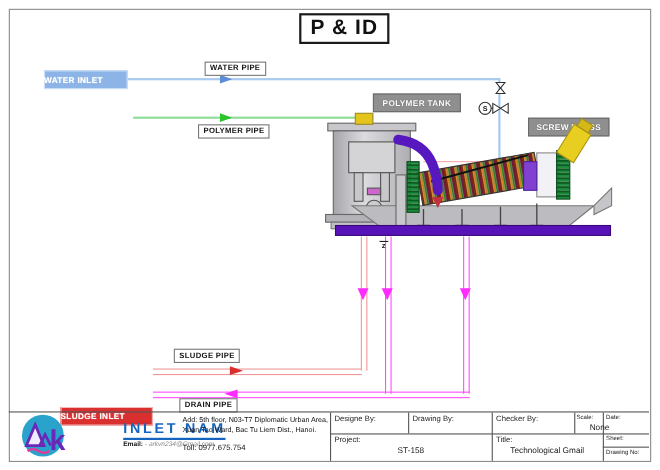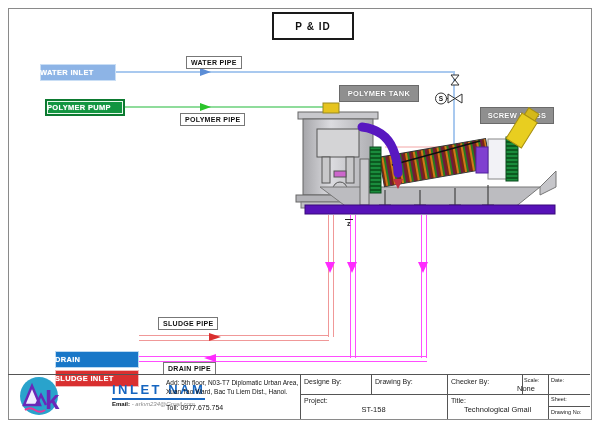--- a/index.html
+++ b/index.html
@@ -1,20 +1,20 @@
 <!DOCTYPE html>
 <html><head>
 <meta charset="utf-8">
 <style>
   html,body{margin:0;padding:0;background:#fff;width:600px;height:427px;overflow:hidden;}
   .page{position:relative;width:600px;height:427px;background:#fff;font-family:"Liberation Sans",sans-serif;}
   .abs{position:absolute;}
   .drawing-border{left:8px;top:8px;width:582px;height:410px;border:1px solid #8a8a8a;}
   .pid-title{left:272px;top:12px;width:78px;height:24px;border:2px solid #1a1a1a;background:#fff;
-    font-weight:bold;font-size:10px;color:#111;display:flex;align-items:center;justify-content:center;letter-spacing:1px;}
+    font-weight:bold;font-size:19px;color:#111;display:flex;align-items:center;justify-content:center;letter-spacing:1px;}
   
   .src{color:#fff;font-weight:bold;font-size:7.5px;line-height:17px;height:17px;letter-spacing:.3px;
     text-shadow:0 0 1px rgba(255,255,255,.6);}
   .water-inlet{left:40px;top:64px;width:76px;background:#8db4e6;box-shadow:inset 0 0 0 1px #c9def5;}
   .polymer-pump{left:45px;top:99px;width:76px;background:#129540;border:2px solid #0c7a30;box-shadow:inset 0 0 0 1px #e8f8ec;line-height:13px;height:13px;}
   .sludge-inlet{left:55px;top:329px;width:84px;background:#d92f2f;box-shadow:inset 0 0 0 1px #f3b9b9;margin-top:41px;}
   .drain-box{left:55px;top:351px;width:84px;background:#1877c8;box-shadow:inset 0 0 0 1px #bcd9f2;}
   
   .tag{background:#fff;border:1px solid #777;color:#111;font-weight:bold;font-size:7px;letter-spacing:.3px;
     padding:2px 4px;white-space:nowrap;}
@@ -71,23 +71,21 @@
 
   <div class="abs arr-r" style="left:200px;top:68px;border-left:11px solid #5b8dd6;"></div>
   <div class="abs arr-r" style="left:200px;top:103px;border-left:11px solid #2bc42b;"></div>
   <div class="abs arr-r" style="left:209px;top:333px;border-left:12px solid #d92f2f;"></div>
   <div class="abs arr-l" style="left:204px;top:354px;border-right:12px solid #ff2bff;"></div>
   <div class="abs arr-d" style="left:325px;top:262px;border-top:11px solid #ff2bff;"></div>
   <div class="abs arr-d" style="left:347px;top:262px;border-top:11px solid #ff2bff;"></div>
   <div class="abs arr-d" style="left:418px;top:262px;border-top:11px solid #ff2bff;"></div>
 
   <div class="abs src water-inlet">WATER INLET</div>
-  <div class="abs src polymer-pump">POLYMER PUMP</div>
   <div class="abs src sludge-inlet">SLUDGE INLET</div>
-  <div class="abs src drain-box">DRAIN</div>
 
   <div class="abs tag" style="left:186px;top:56px;">WATER PIPE</div>
   <div class="abs tag" style="left:180px;top:113px;">POLYMER PIPE</div>
   <div class="abs tag" style="left:158px;top:317px;">SLUDGE PIPE</div>
   <div class="abs tag" style="left:163px;top:362px;">DRAIN PIPE</div>
 
   <div class="abs equip" style="left:339px;top:85px;width:70px;">POLYMER TANK</div>
   <div class="abs equip" style="left:480px;top:107px;width:64px;">SCREW PRESS</div>
 
   <svg class="abs" style="left:290px;top:95px;" width="270" height="125" viewBox="0 0 270 125">
@@ -187,21 +185,21 @@
     <div class="addr">
       <div>Add:  5th floor, N03-T7 Diplomatic Urban Area,</div>
       <div>Xuan Tao Ward, Bac Tu Liem Dist., Hanoi.</div>
     </div>
     <div class="toll">Toll: 0977.675.754</div>
 
     <div class="cell-label" style="left:296px;top:3px;">Designe By:</div>
     <div class="cell-label" style="left:367px;top:3px;">Drawing By:</div>
     <div class="cell-label" style="left:443px;top:3px;">Checker By:</div>
     <div class="cell-label-sm" style="left:516px;top:2px;">Scale:</div>
-    <div class="center-val" style="left:505px;top:9px;width:26px;">None</div>
+    <div class="center-val" style="left:524px;top:9px;width:26px;">None</div>
     <div class="cell-label-sm" style="left:543px;top:2px;">Date:</div>
 
     <div class="cell-label" style="left:296px;top:22px;">Project:</div>
     <div class="center-val" style="left:292px;top:30px;width:147px;">ST-158</div>
     <div class="cell-label" style="left:443px;top:22px;">Title:</div>
     <div class="center-val" style="left:439px;top:30px;width:101px;">Technological Gmail</div>
     <div class="cell-label-sm" style="left:543px;top:21px;">Sheet:</div>
     <div class="cell-label-sm" style="left:543px;top:34px;">Drawing No:</div>
   </div>
 

